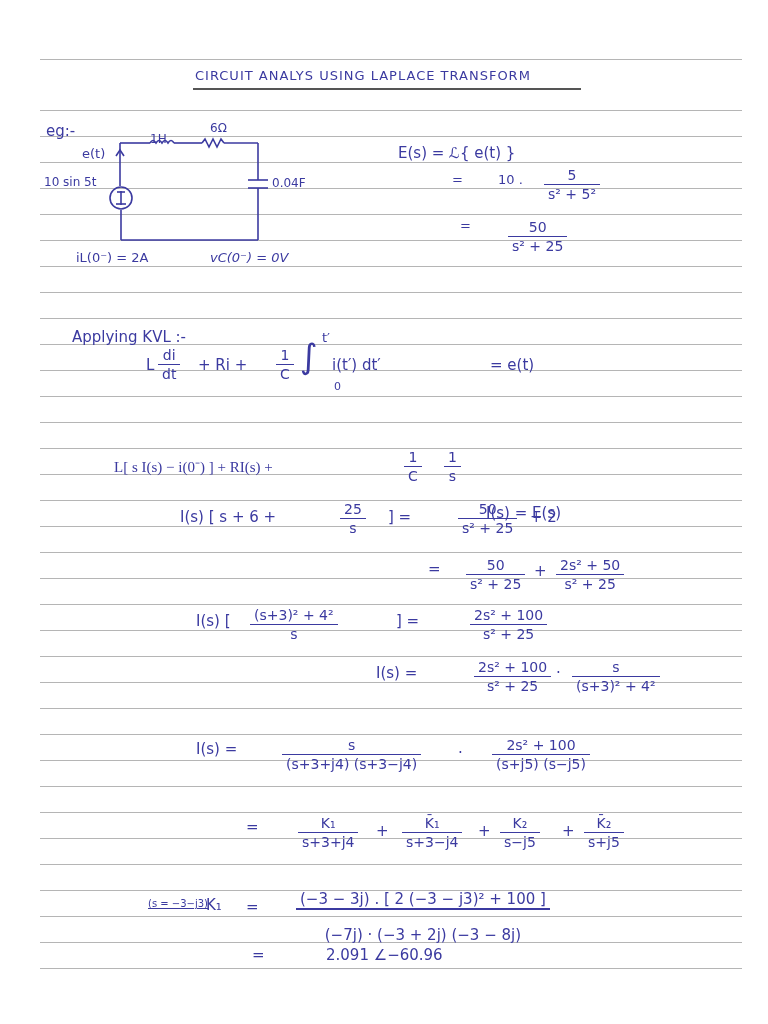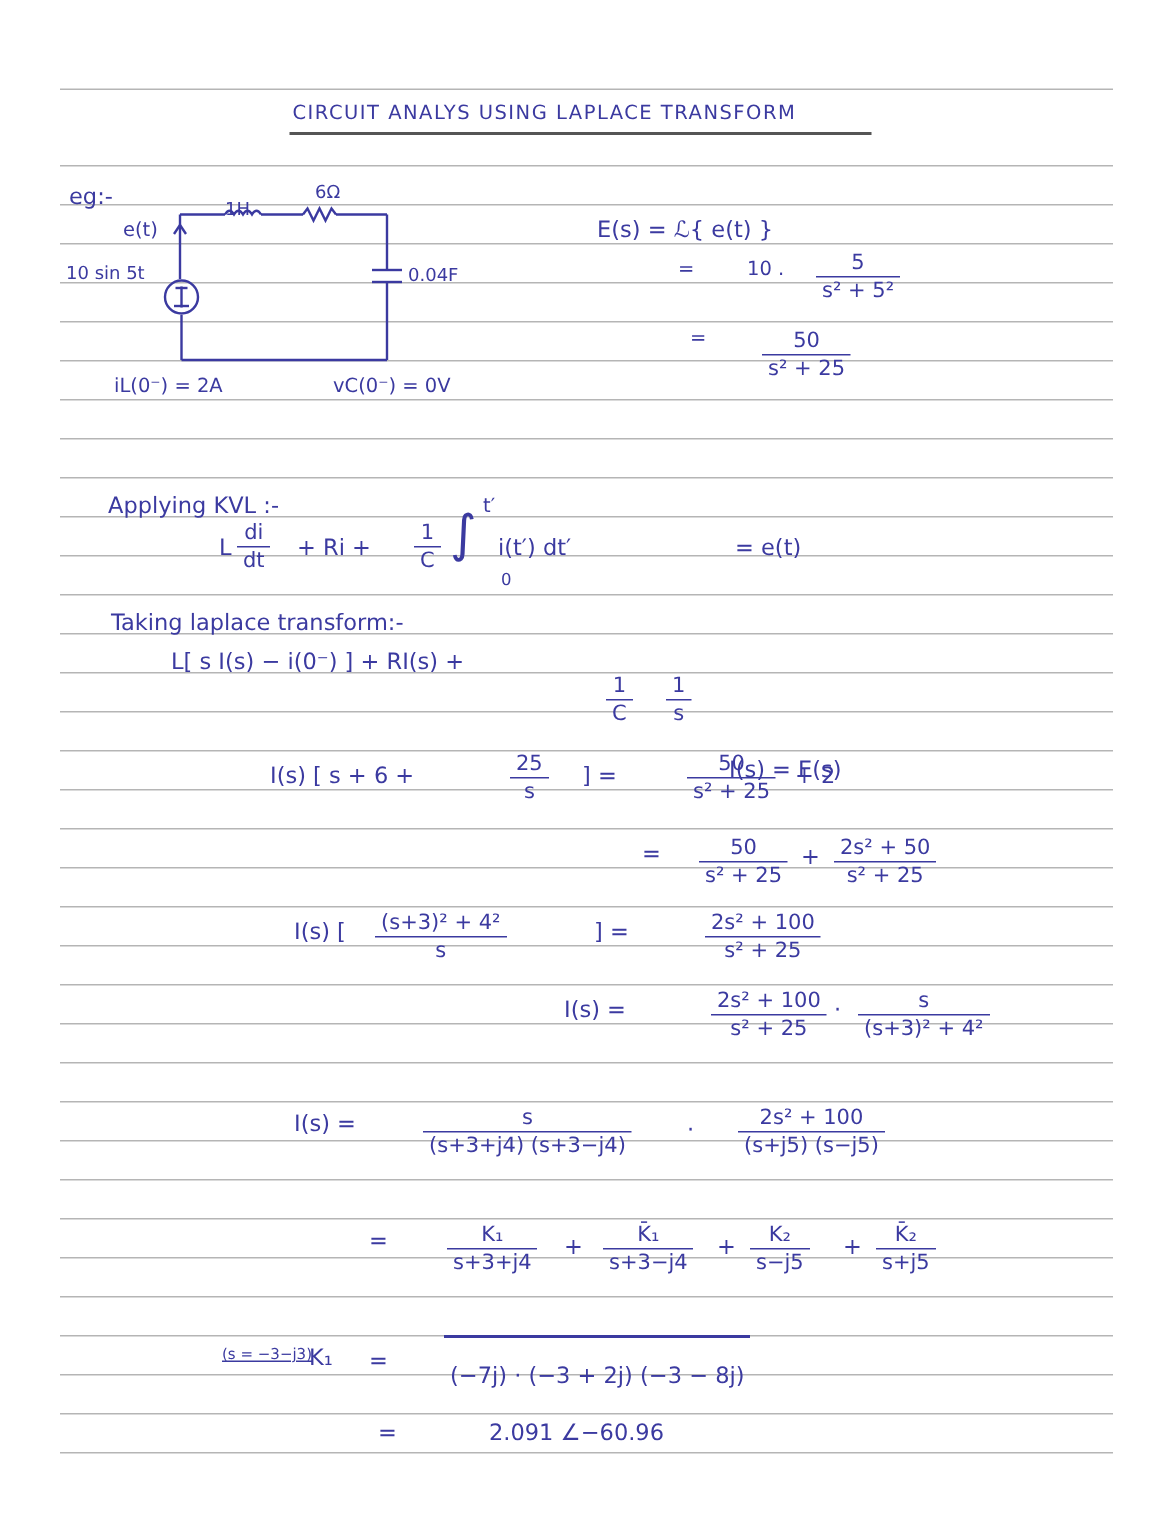--- a/index.html
+++ b/index.html
@@ -89,21 +89,21 @@
       <line x1="117" y1="192" x2="125" y2="192"></line>
       <line x1="116" y1="204" x2="126" y2="204"></line>
     </g>
   </svg>
   <div class="t sm" style="left:82px; top:146px;">e(t)</div>
   <div class="t sm" style="left:44px; top:175px; font-size:12px;">10 sin 5t</div>
   <div class="t sm" style="left:150px; top:132px; font-size:12px;">1H</div>
   <div class="t sm" style="left:210px; top:121px; font-size:12px;">6Ω</div>
   <div class="t sm" style="left:272px; top:176px; font-size:12px;">0.04F</div>
   <div class="t sm" style="left:76px; top:250px;">iL(0⁻) = 2A</div>
-  <div class="t sm" style="left:222px; top:250px;">vC(0⁻) = 0V</div>
+  <div class="t sm" style="left:210px; top:250px;font-style:italic;">vC(0⁻) = 0V</div>
 
   <div class="t md" style="left:398px; top:144px;">E(s) = ℒ{ e(t) }</div>
   <div class="t sm" style="left:452px; top:172px;">=</div>
   <div class="t sm" style="left:498px; top:172px;">10 .</div>
   <div class="frac" style="left:544px; top:166px;">
     <span class="num">5</span>
     <span class="bar"></span>
     <span class="den">s² + 5²</span>
   </div>
   <div class="t sm" style="left:460px; top:218px;">=</div>
@@ -125,23 +125,22 @@
     <span class="num">1</span>
     <span class="bar"></span>
     <span class="den">C</span>
   </div>
   <div class="t" style="left:300px; top:336px; font-size:34px;">∫</div>
   <div class="t sm" style="left:322px; top:330px;">t′</div>
   <div class="t sm" style="left:334px; top:380px; font-size:11px;">0</div>
   <div class="t md" style="left:332px; top:356px;">i(t′) dt′</div>
   <div class="t md" style="left:490px; top:356px;">=    e(t)</div>
 
-  <div class="t md" style="left:74px; top:406px;">Taking laplace transform:-</div>
-
-  <div class="t md" style="left:114px; top:432px;">L[ s I(s) − i(0⁻) ]  +  RI(s)  +</div>
+
+  <div class="t md" style="left:114px; top:456px;font-family:Liberation Serif, serif;">L[ s I(s) − i(0⁻) ]  +  RI(s)  +</div>
   <div class="frac" style="left:404px; top:448px;">
     <span class="num">1</span>
     <span class="bar"></span>
     <span class="den">C</span>
   </div>
   <div class="frac" style="left:444px; top:448px;">
     <span class="num">1</span>
     <span class="bar"></span>
     <span class="den">s</span>
   </div>
@@ -235,19 +234,20 @@
   <div class="frac" style="left:584px; top:814px;">
     <span class="num">K̄₂</span>
     <span class="bar"></span>
     <span class="den">s+j5</span>
   </div>
 
   <div class="t md" style="left:206px; top:896px;">K₁</div>
   <div class="t" style="left:148px; top:898px; font-size:10px;text-decoration:underline;">(s = −3−j3)</div>
   <div class="t md" style="left:246px; top:898px;">=</div>
   <div class="frac" style="left:296px; top:890px;">
+    <span class="num" style="font-size:15px;">(−3 − 3j) . [ 2 (−3 − j3)² + 100 ]</span>
     <span class="bar" style="height:2px;"></span>
     <span class="den" style="font-size:15px;margin-top:16px;">(−7j) · (−3 + 2j) (−3 − 8j)</span>
   </div>
   <div class="t md" style="left:252px; top:946px;">=</div>
   <div class="t md" style="left:326px; top:946px;">2.091 ∠−60.96</div>
 
 </div>
 
 </body></html>

